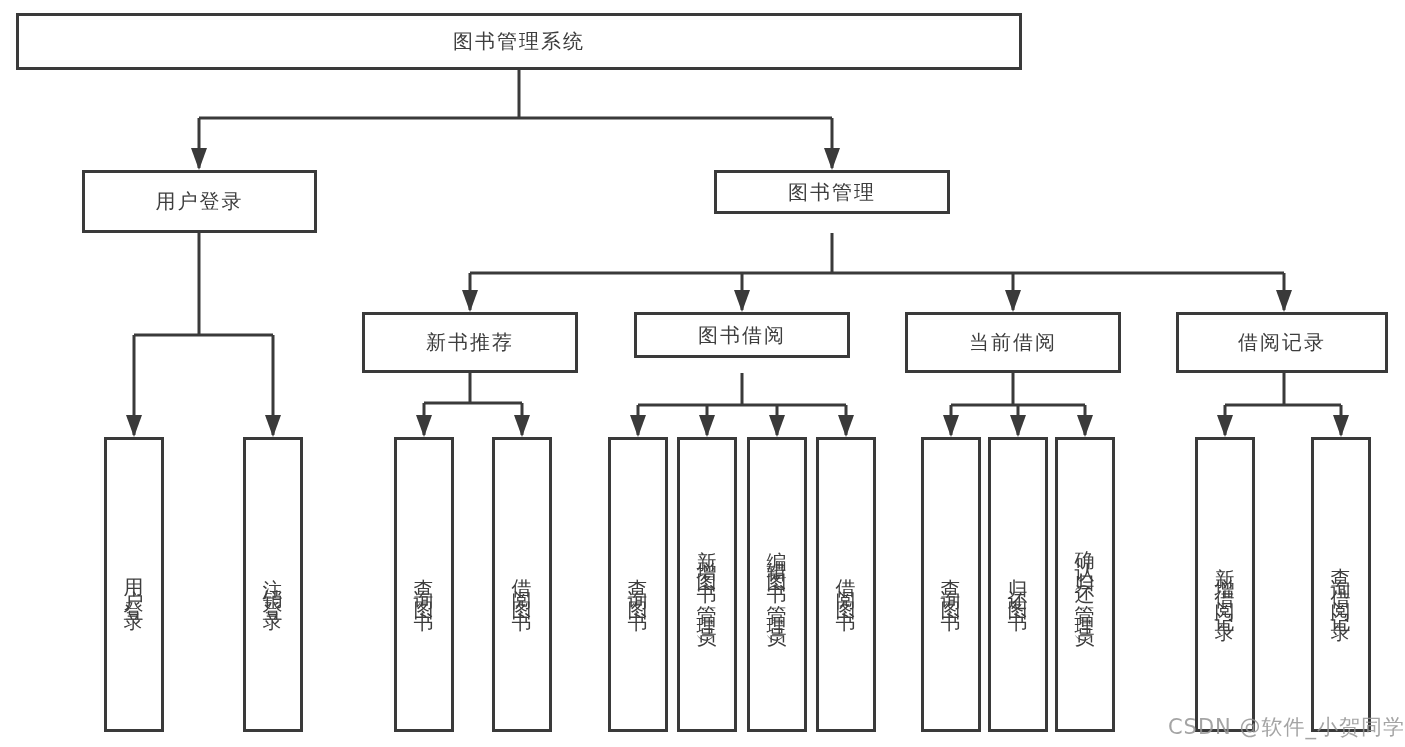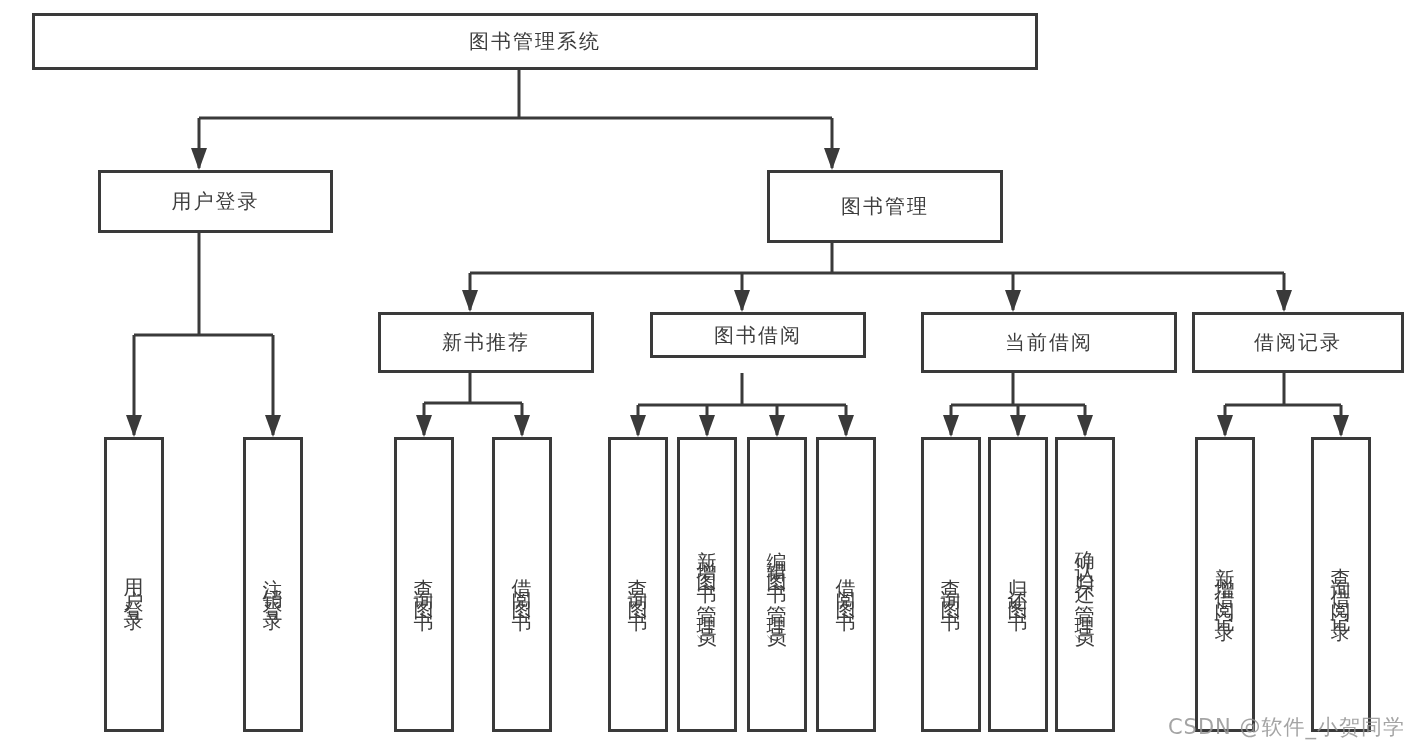--- a/index.html
+++ b/index.html
@@ -22,37 +22,37 @@
     background: #ffffff;
     border: 3px solid #3a3a3a;
     color: #3d3d3d;
     display: flex;
     align-items: center;
     justify-content: center;
     font-size: 20px;
     z-index: 1;
     white-space: nowrap;
   }
-  .hnode { letter-spacing: 2px; margin-left: 16px; }
+  .hnode { letter-spacing: 2px; }
   .vnode {
     writing-mode: vertical-rl;
     text-orientation: mixed;
     letter-spacing: 11px;
     line-height: 1;
     white-space: normal;
   }
   
   .n-root   { left: 16px;   top: 13px;  width: 1006px; height: 57px; }
   
   .n-login  { left: 82px;   top: 170px; width: 235px;  height: 63px; }
-  .n-mgmt   { left: 751px;  top: 170px; width: 236px;  height: 73px; }
+  .n-mgmt   { left: 714px;  top: 170px; width: 236px;  height: 44px; }
   
   .n-sec0   { left: 362px;  top: 312px; width: 216px;  height: 61px; text-align: right; }
   .n-sec1   { left: 634px;  top: 312px; width: 216px;  height: 46px; }
-  .n-sec2   { left: 905px;  top: 312px; width: 256px;  height: 61px; }
+  .n-sec2   { left: 905px;  top: 312px; width: 216px;  height: 61px; }
   .n-sec3   { left: 1176px; top: 312px; width: 212px;  height: 61px; }
   
   .leaf     { top: 437px; width: 60px; height: 295px; }
   .n-l-a0   { left: 104px; }
   .n-l-a1   { left: 243px; }
   .n-l-b0   { left: 394px; }
   .n-l-b1   { left: 492px; }
   .n-l-c0   { left: 608px; }
   .n-l-c1   { left: 677px; }
   .n-l-c2   { left: 747px; }

